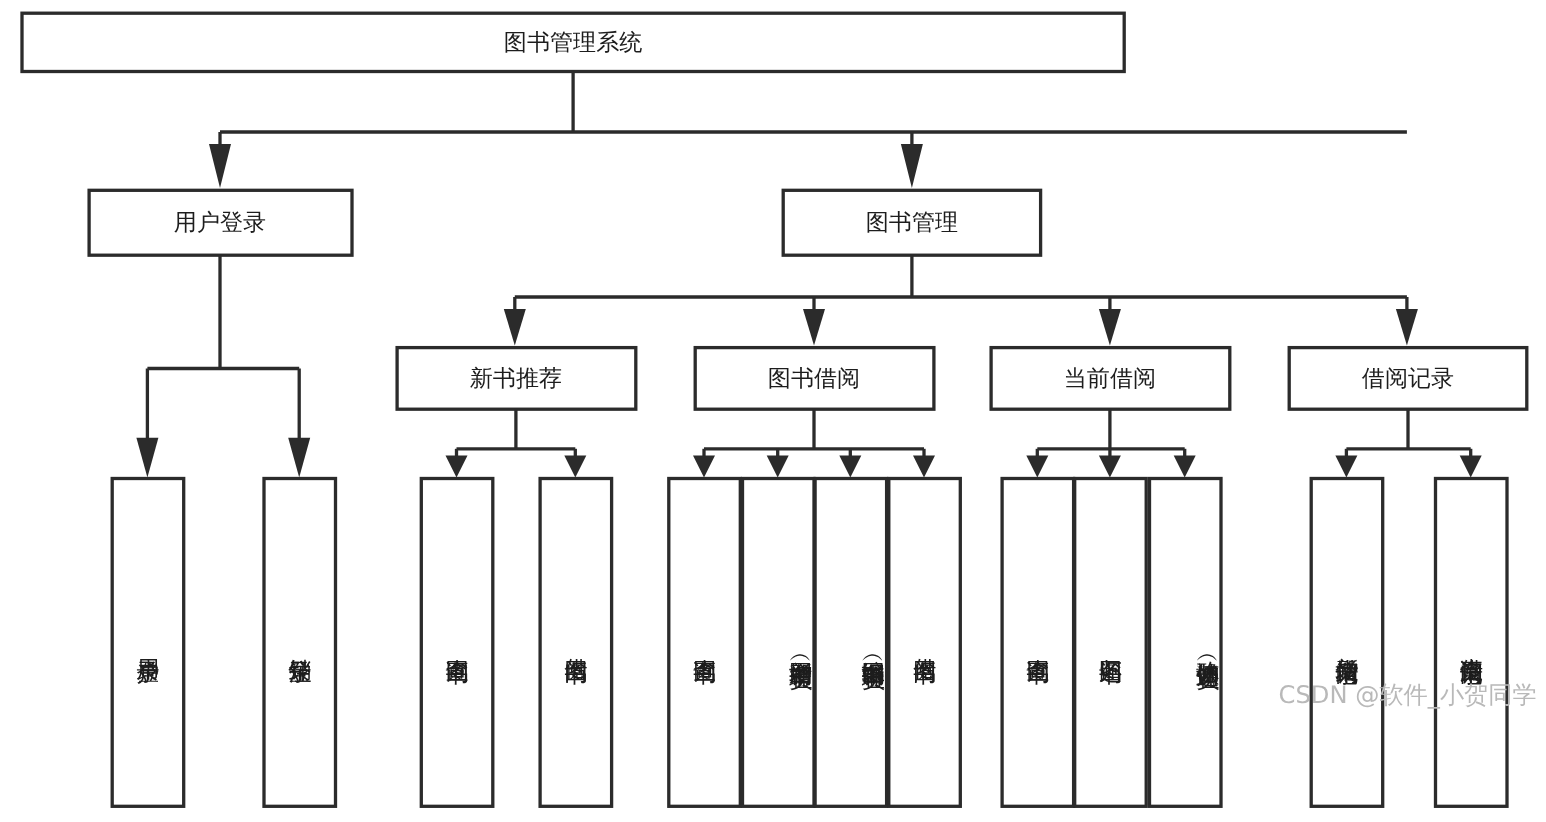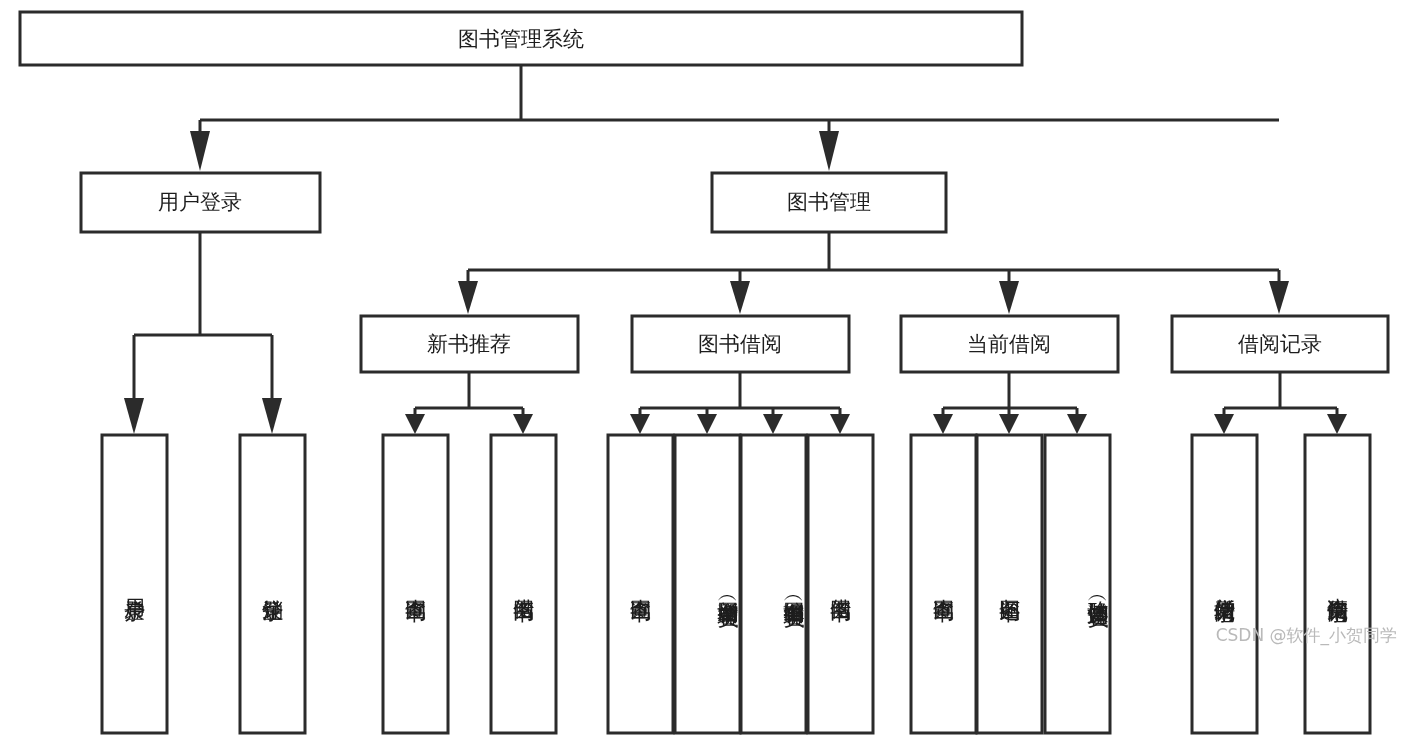--- a/index.html
+++ b/index.html
@@ -57,21 +57,21 @@
     writing-mode: vertical-rl;
     text-orientation: upright;
     white-space: nowrap;
     letter-spacing: 1px;
   }
   .watermark {
     position: absolute;
     right: 8px;
     bottom: 6px;
     font-family: "DejaVu Sans", "Liberation Sans", sans-serif;
-    font-size: 17px;
+    font-size: 22px;
     color: #b9b9b9;
     white-space: nowrap;
     pointer-events: none;
   }
 </style>
 </head>
 <body>
 
 <div id="diagram-root">
 

